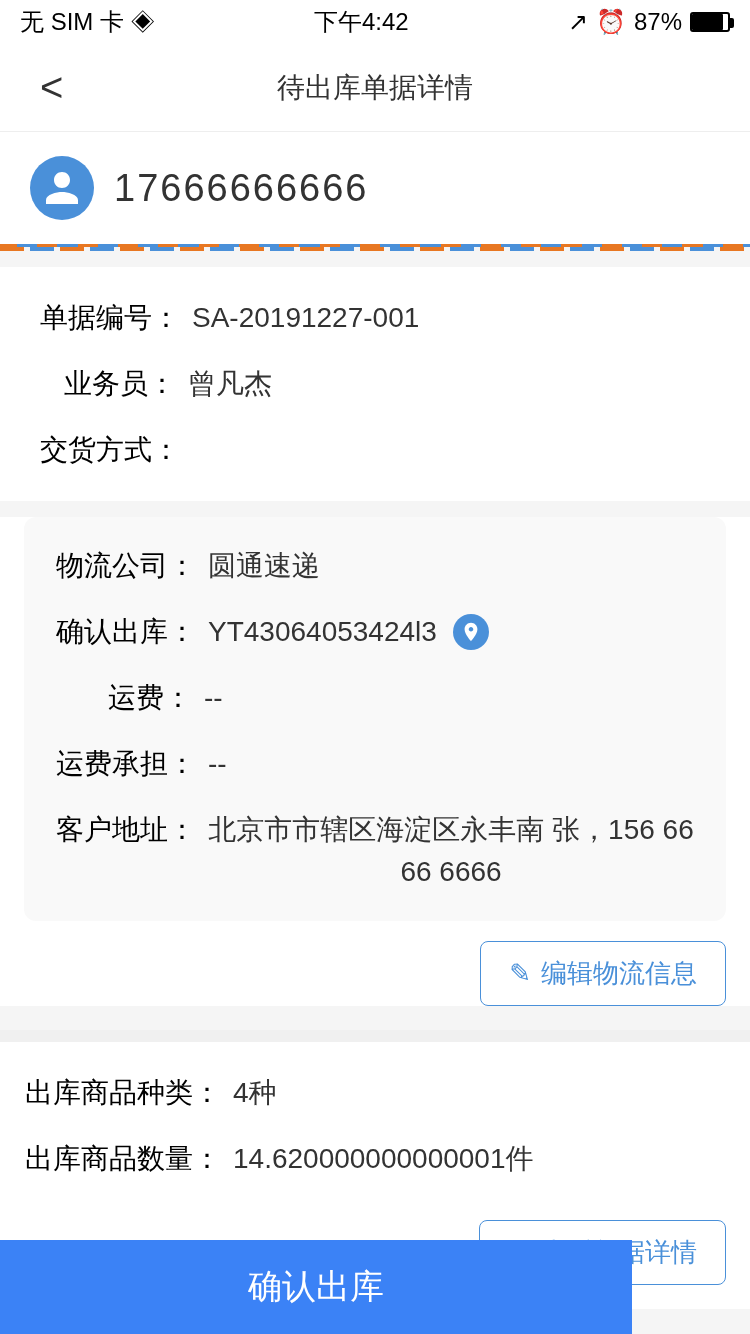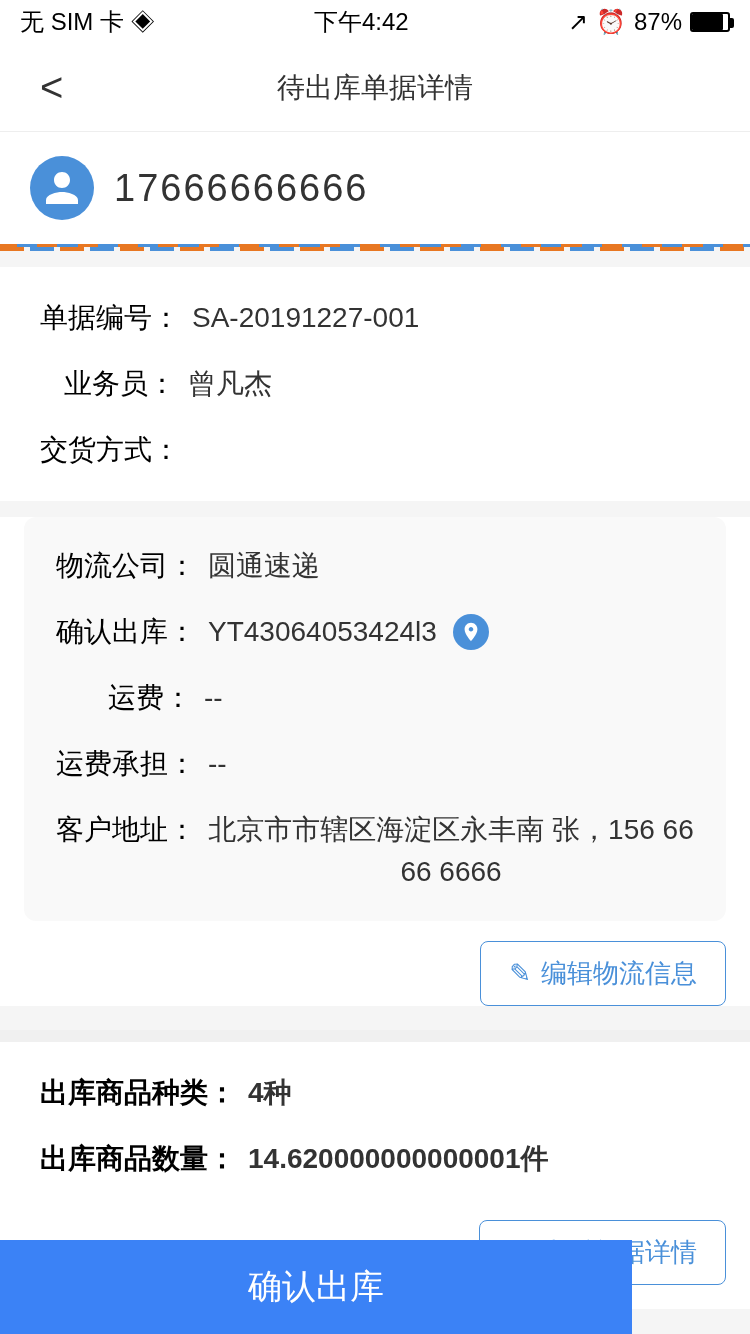--- a/index.html
+++ b/index.html
@@ -191,22 +191,21 @@
     
     .separator {
       height: 12px;
       background: #f0f0f0;
     }
 
     
     .goods-section {
       background: #fff;
       margin-top: 0;
-      padding: 30px 40px;
-      font-weight: bold;
+      padding: 30px 25px;
     }
 
     
     .view-detail-btn {
       text-align: right;
       padding: 10px 24px 24px;
       background: #fff;
     }
     .view-detail-btn button {
       background: #fff;

